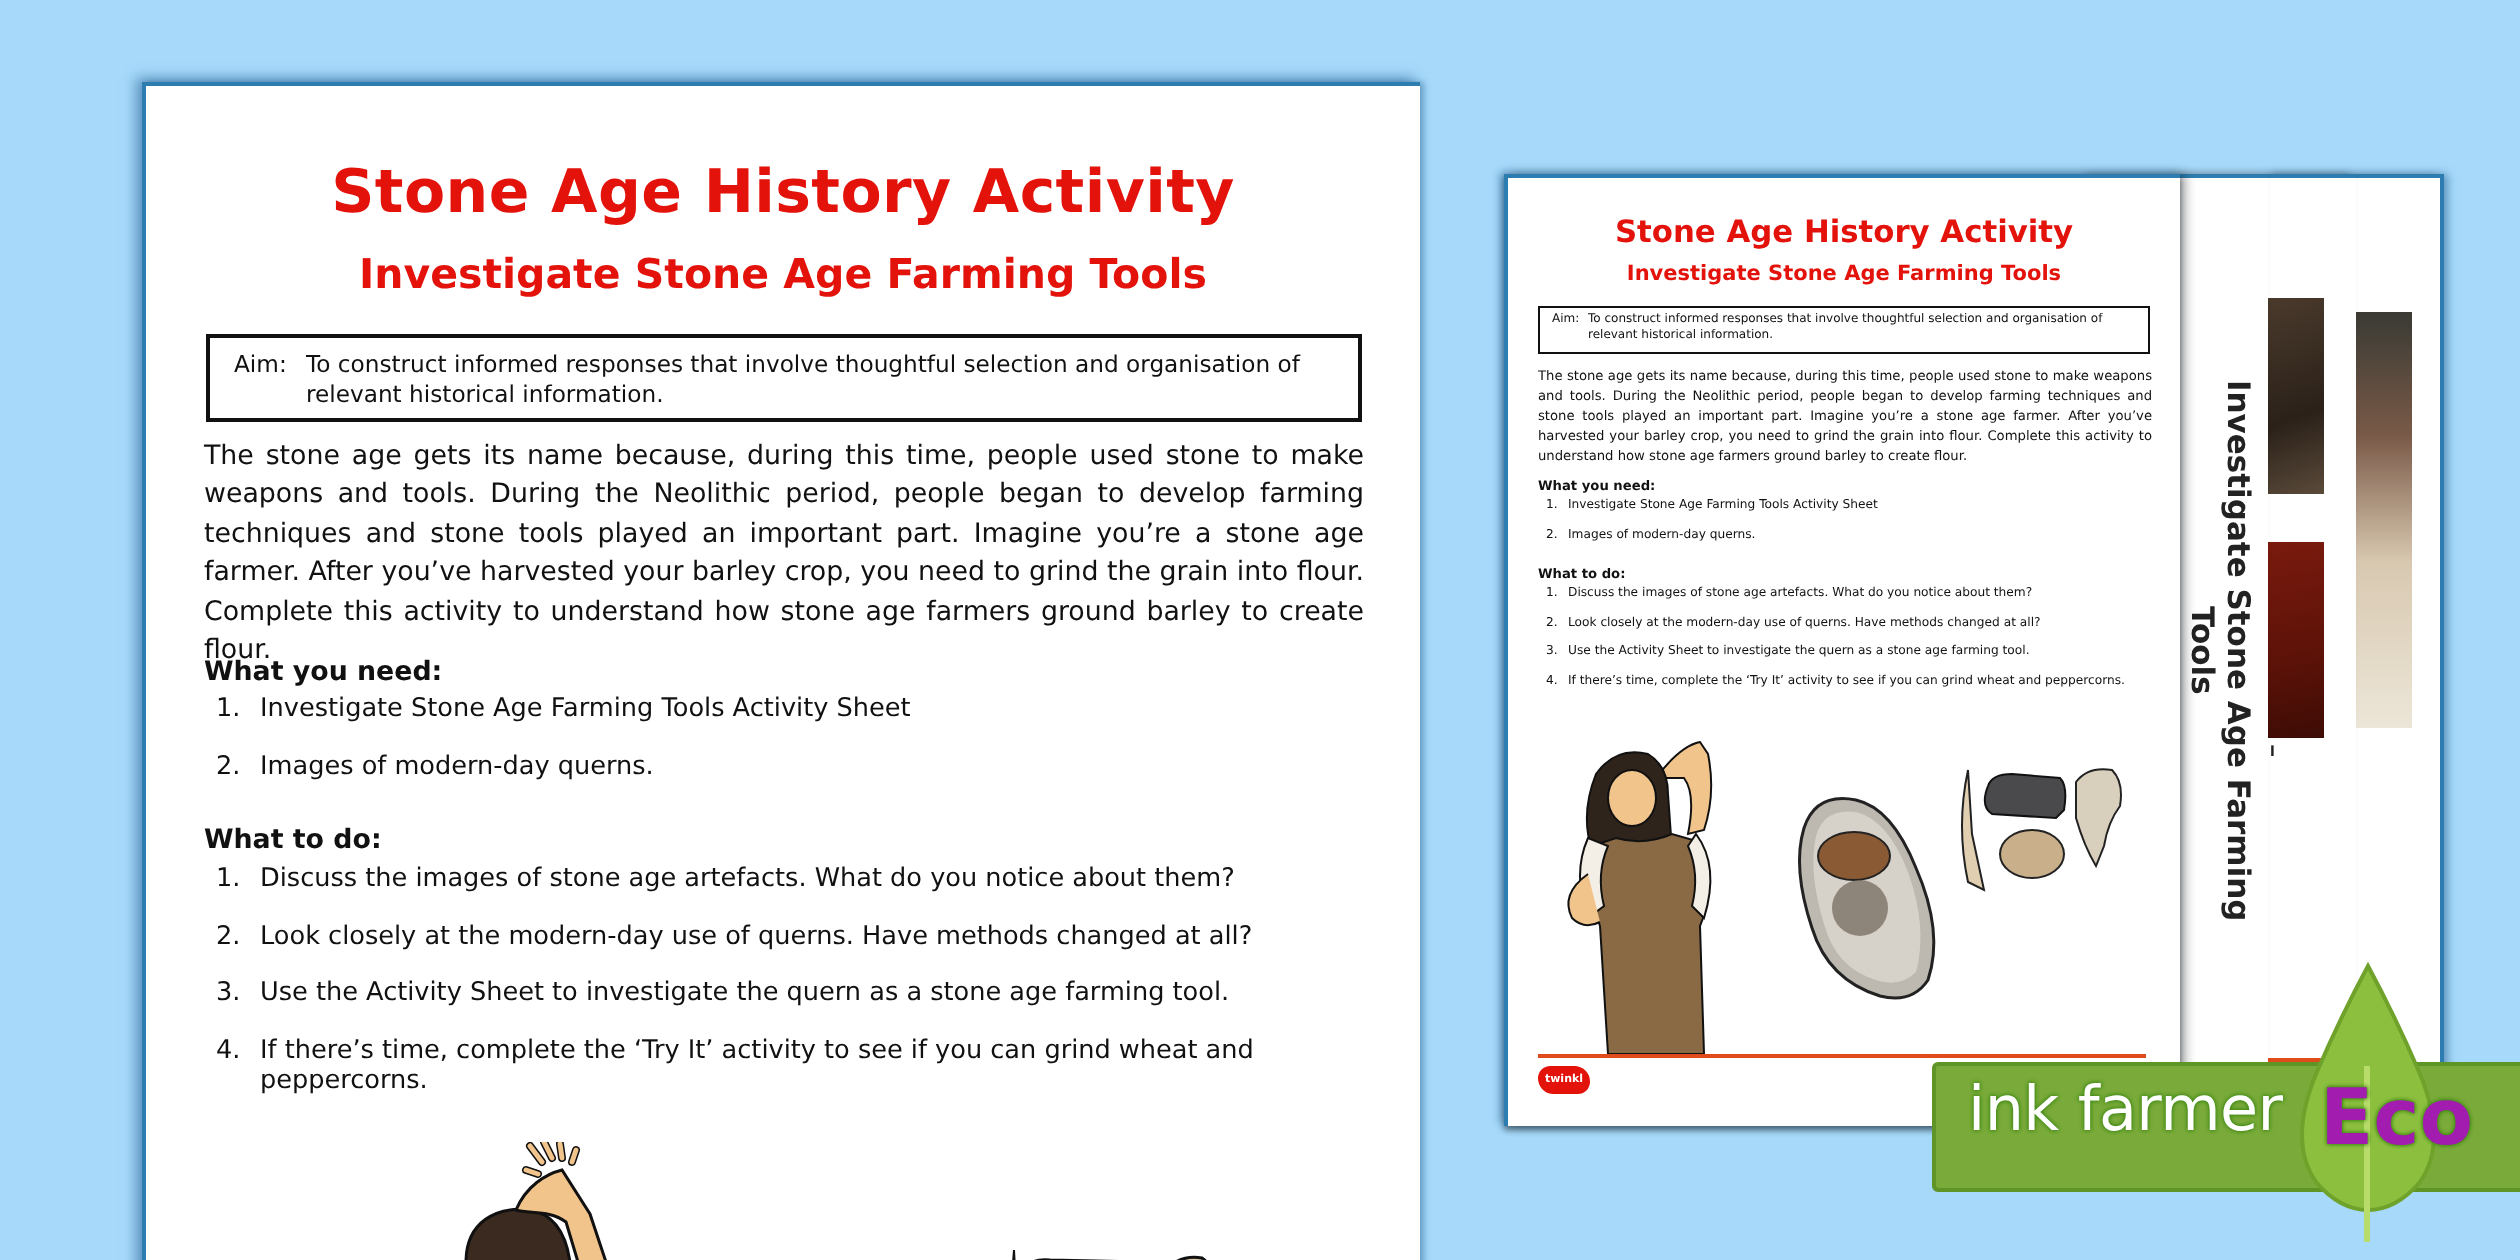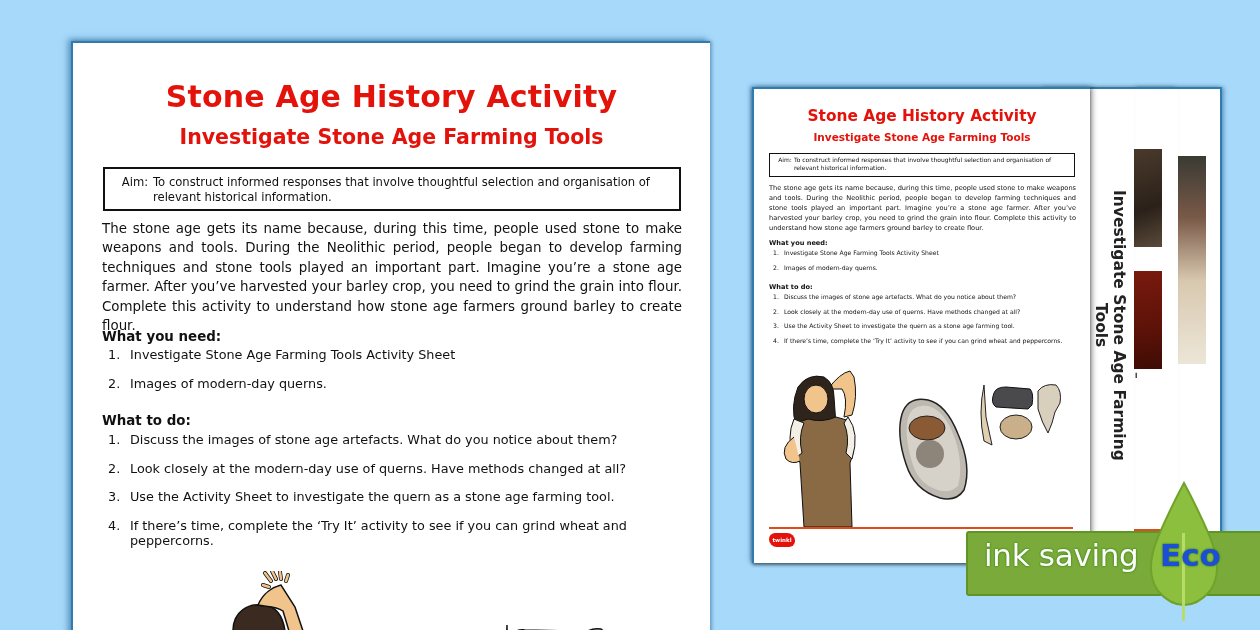--- a/index.html
+++ b/index.html
@@ -39,21 +39,21 @@
   }
   .main-sheet .aim-box {
     position: absolute; left: 30px; top: 124px;
     width: 578px; height: 44px;
     border: 2px solid #111;
     padding: 6px 10px 0 12px;
     font-size: 11.6px;
     line-height: 15px;
     display: flex;
   }
-  .aim-label { width: 36px; flex: none; text-align: center; }
+  .aim-label { width: 36px; flex: none; }
   .aim-text { flex: 1; }
   .main-sheet .intro {
     position: absolute; left: 29px; top: 176px; width: 580px;
     font-size: 13.4px;
     line-height: 19.4px;
     text-align: justify;
   }
   .main-sheet .section-h {
     position: absolute; left: 29px;
     font-size: 13.4px; font-weight: bold;
@@ -137,21 +137,21 @@
     font-family: "DejaVu Sans", sans-serif;
     font-size: 31px;
     color: #fff;
     text-shadow: 0 0 2px #3f8a14, 0 0 2px #3f8a14;
     letter-spacing: -0.3px;
   }
   .eco-leaf { position: absolute; left: 1146px; top: 481px; }
   .eco-word {
     position: absolute; left: 1160px; top: 537px;
     font-family: "DejaVu Sans", sans-serif;
-    font-weight: bold; font-size: 31px; color: #1d4ed8;
+    font-weight: bold; font-size: 39px; color: #a21caf;
     text-shadow: 0 0 2px #3f8a14, 0 0 2px #3f8a14;
   }
 </style>
 </head>
 <body>
 
 <div class="main-sheet">
   <div class="title">Stone Age History Activity</div>
   <div class="subtitle">Investigate Stone Age Farming Tools</div>
 
@@ -280,18 +280,18 @@
     <path d="M16 10 Q18 4 28 4 L52 6 Q56 10 54 22 L50 26 L18 24 Q12 20 16 10 Z" fill="#4a4a4c" stroke="#111" stroke-width="1"></path>
     <ellipse cx="38" cy="44" rx="16" ry="12" fill="#c9b08a" stroke="#222" stroke-width="1"></ellipse>
     <path d="M60 8 Q66 0 78 2 Q84 8 82 20 Q76 28 74 40 L70 50 Q64 40 60 26 Z" fill="#d8cfbc" stroke="#222" stroke-width="1"></path>
   </svg>
 
   <div class="s-rule"></div>
   <div class="twinkl-logo">twinkl</div>
 </div>
 
 <div class="eco-banner"></div>
-<div class="eco-ink">ink saving</div>
+<div class="eco-ink">ink farmer</div>
 <svg class="eco-leaf" width="76" height="140" viewBox="0 0 76 140">
   <path d="M38 2 Q52 28 64 56 Q78 90 64 110 Q52 124 38 124 Q24 124 12 110 Q-2 90 12 56 Q24 28 38 2 Z" fill="#8dbf3f" stroke="#6fa22b" stroke-width="2"></path>
   <rect x="36" y="52" width="3" height="88" fill="#b7dc6a"></rect>
 </svg>
 <div class="eco-word">Eco</div>
 
 </body></html>

